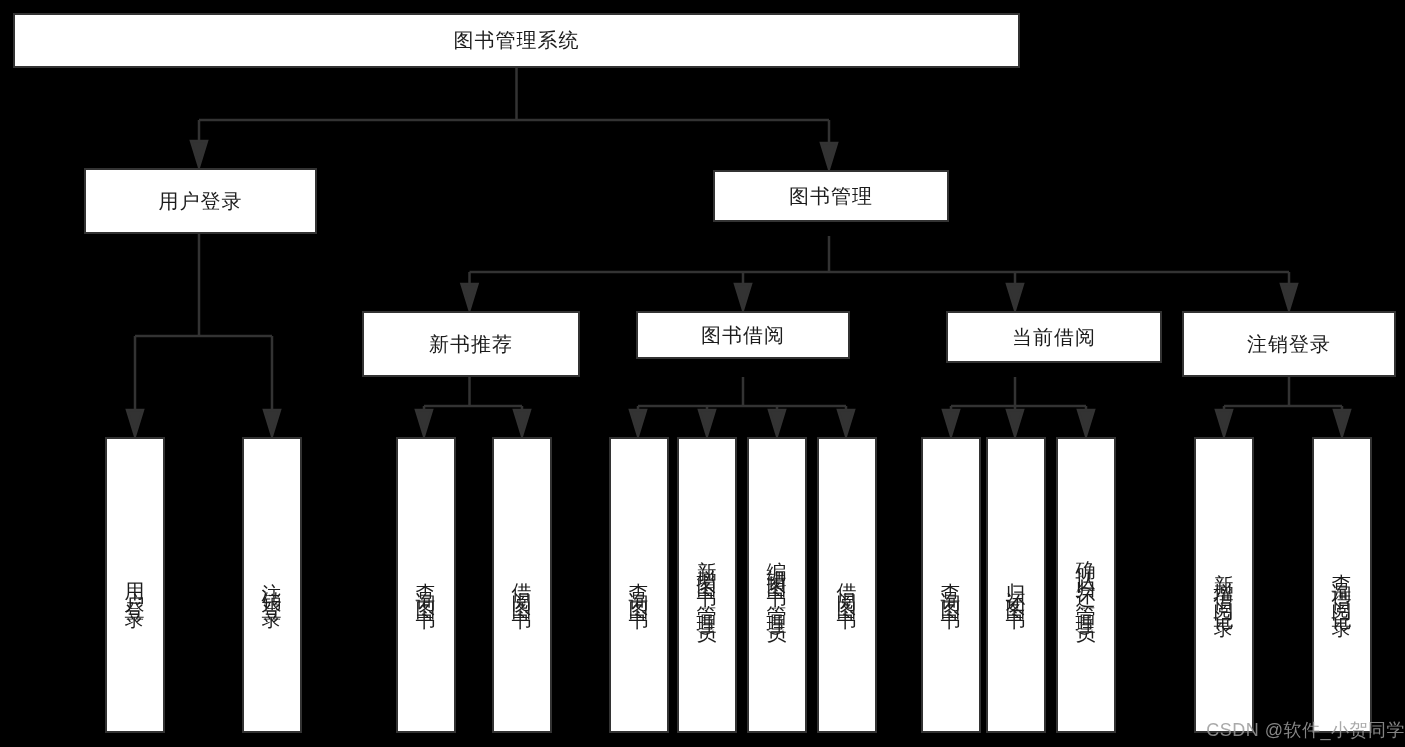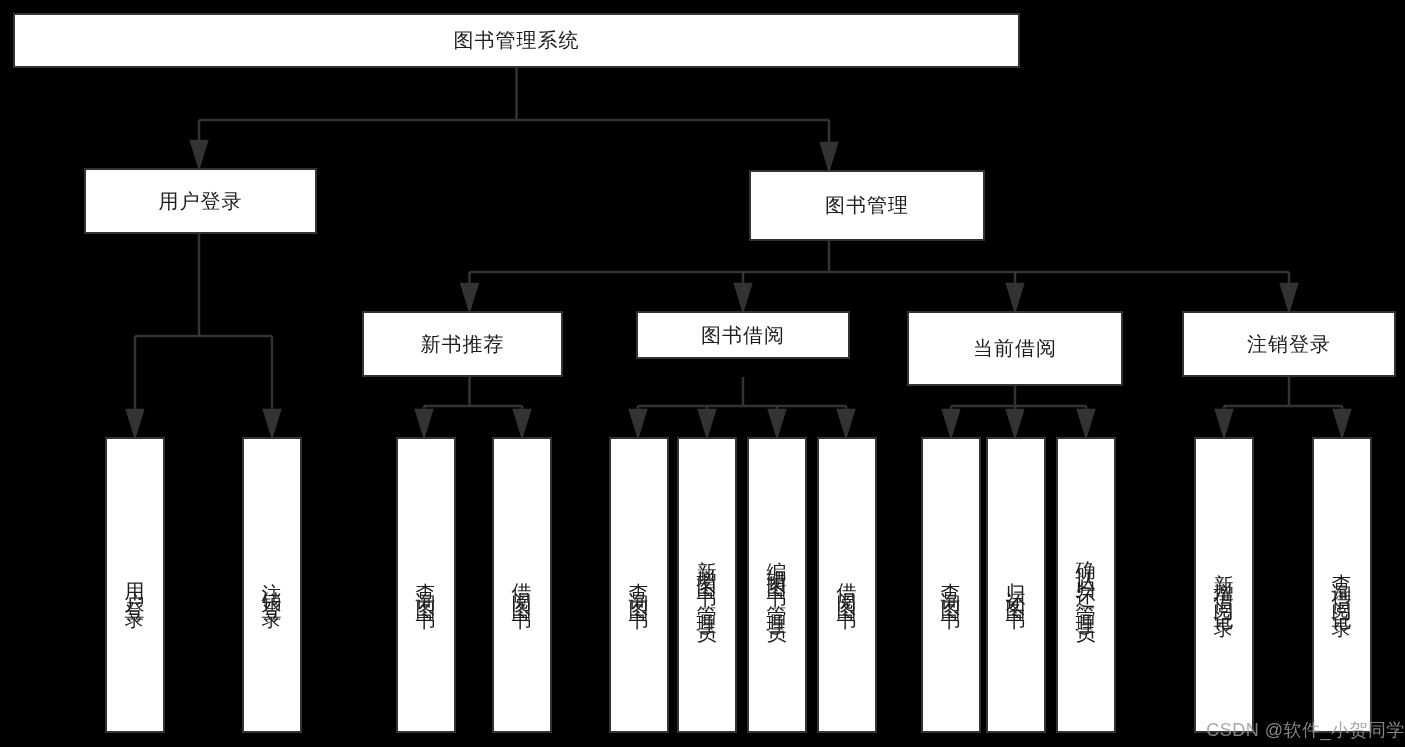--- a/index.html
+++ b/index.html
@@ -91,25 +91,25 @@
     <g stroke="#333333" stroke-width="2.5" fill="#333333">
       <path d="M1289 377 V406 M1224 406 H1342 M1224 406 V414 M1342 406 V414" fill="none"></path>
       <polygon points="1216,410 1232,410 1224,436"></polygon>
       <polygon points="1334,410 1350,410 1342,436"></polygon>
     </g>
   </svg>
 
   <div class="box h" style="left:13px;top:13px;width:1007px;height:55px">图书管理系统</div>
 
   <div class="box h" style="left:84px;top:168px;width:233px;height:66px">用户登录</div>
-  <div class="box h" style="left:749px;top:170px;width:236px;height:71px">图书管理</div>
+  <div class="box h" style="left:713px;top:170px;width:236px;height:52px">图书管理</div>
 
-  <div class="box h" style="left:362px;top:311px;width:201px;height:66px">新书推荐</div>
+  <div class="box h" style="left:362px;top:311px;width:218px;height:66px">新书推荐</div>
   <div class="box h" style="left:636px;top:311px;width:214px;height:48px">图书借阅</div>
-  <div class="box h" style="left:907px;top:311px;width:216px;height:75px">当前借阅</div>
+  <div class="box h" style="left:946px;top:311px;width:216px;height:52px">当前借阅</div>
   <div class="box h" style="left:1182px;top:311px;width:214px;height:66px">注销登录</div>
 
   <div class="box v" style="left:105px">用户登录</div>
   <div class="box v" style="left:242px">注销登录</div>
   <div class="box v" style="left:396px">查询图书</div>
   <div class="box v" style="left:492px">借阅图书</div>
   <div class="box v" style="left:609px">查询图书</div>
   <div class="box v" style="left:677px">新增图书（管理员）</div>
   <div class="box v" style="left:747px">编辑图书（管理员）</div>
   <div class="box v" style="left:817px">借阅图书</div>

